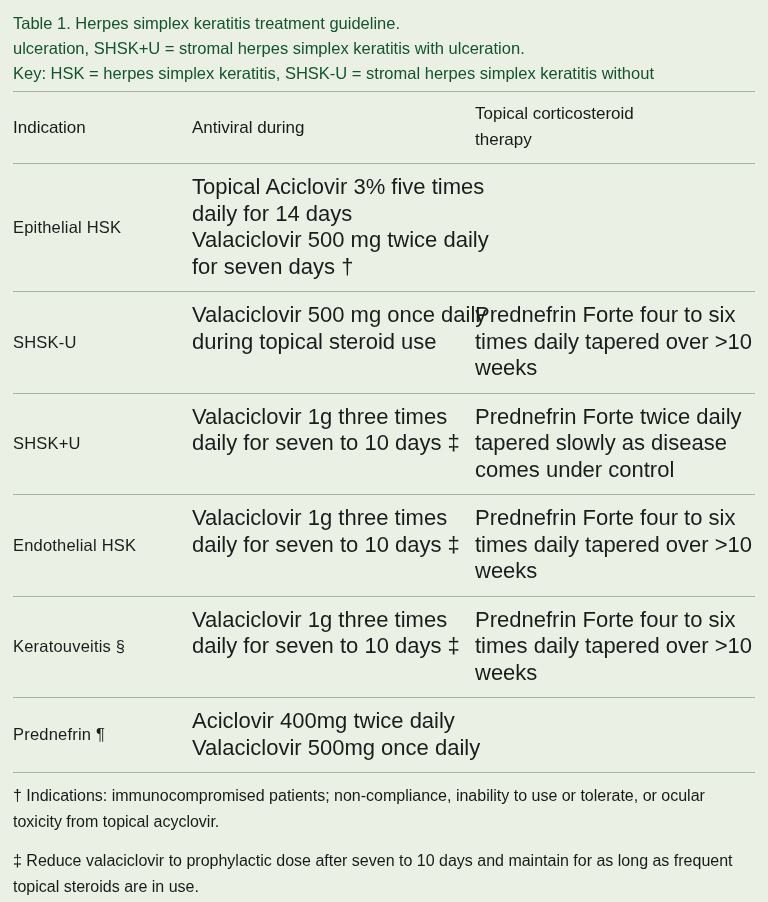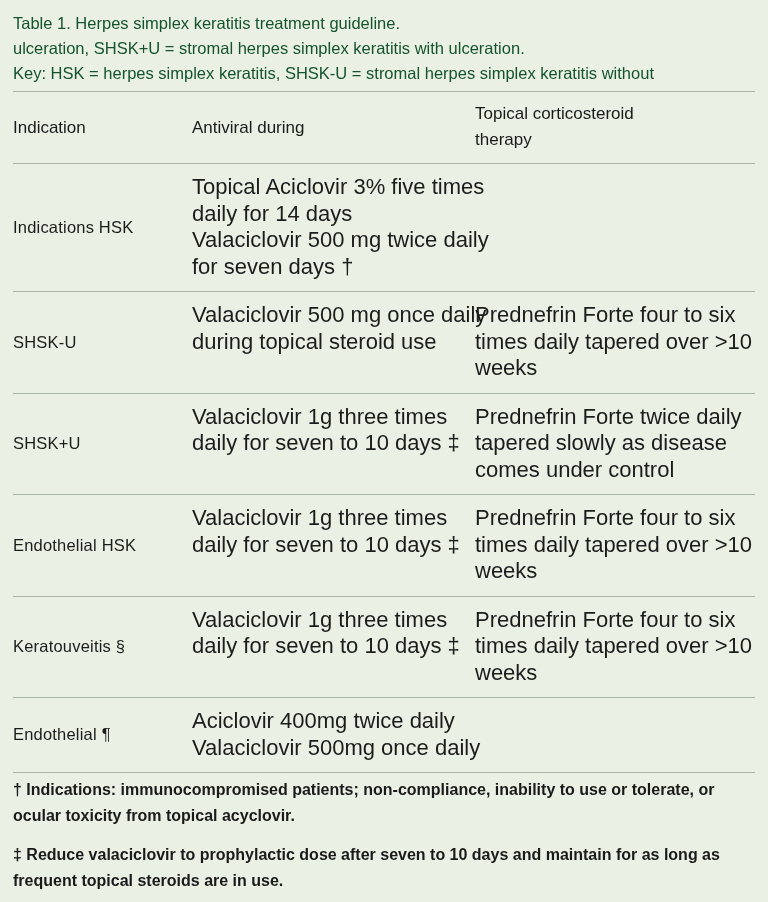--- a/index.html
+++ b/index.html
@@ -75,22 +75,21 @@
     letter-spacing: 0.2px;
   }
   tr.body-row:last-child td {
     border-bottom: none;
   }
   .cell-lines span { display: block; white-space: nowrap; }
 
   .footnotes {
     border-top: 1.6px solid #a9b5a4;
     margin-top: 0px;
-    padding-top: 4px;
-    font-weight: bold;
+    padding-top: 10px;
   }
   .footnote {
     font-size: 16px;
     line-height: 26px;
     margin-bottom: 13px;
     color: #1a1a1a;
   }
   .footnote:last-child { margin-bottom: 0; }
 </style>
 </head>
@@ -117,21 +116,21 @@
           <th class="col-av">Antiviral during</th>
           <th class="col-cs">
             <span style="display:block">Topical corticosteroid</span>
             <span style="display:block">therapy</span>
           </th>
         </tr>
       </thead>
       <tbody>
 
         <tr class="body-row">
-          <td class="ind">Indications HSK</td>
+          <td class="ind">Epithelial HSK</td>
           <td class="cell-lines">
             <span>Topical Aciclovir 3% five times</span>
             <span>daily for 14 days</span>
             <span>Valaciclovir 500 mg twice daily</span>
             <span>for seven days †</span>
           </td>
           <td class="cell-lines"></td>
         </tr>
 
         <tr class="body-row">
@@ -180,21 +179,21 @@
             <span>daily for seven to 10 days ‡</span>
           </td>
           <td class="cell-lines">
             <span>Prednefrin Forte four to six</span>
             <span>times daily tapered over &gt;10</span>
             <span>weeks</span>
           </td>
         </tr>
 
         <tr class="body-row">
-          <td class="ind">Endothelial ¶</td>
+          <td class="ind">Prednefrin ¶</td>
           <td class="cell-lines">
             <span>Aciclovir 400mg twice daily</span>
             <span>Valaciclovir 500mg once daily</span>
           </td>
           <td class="cell-lines"></td>
         </tr>
 
       </tbody>
     </table>
   </div>

